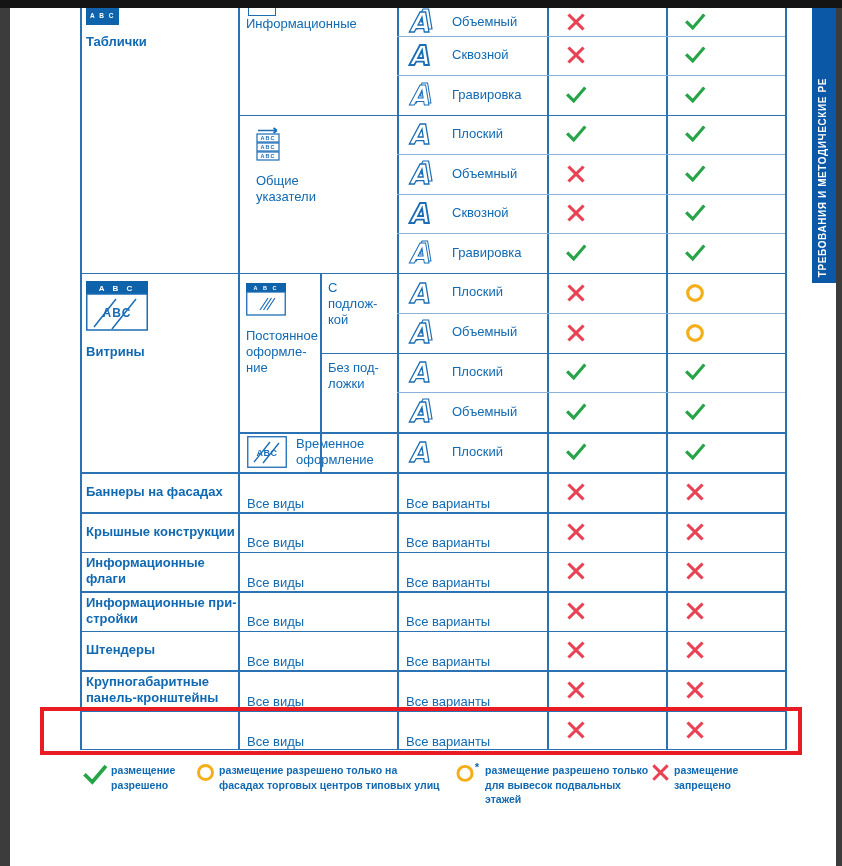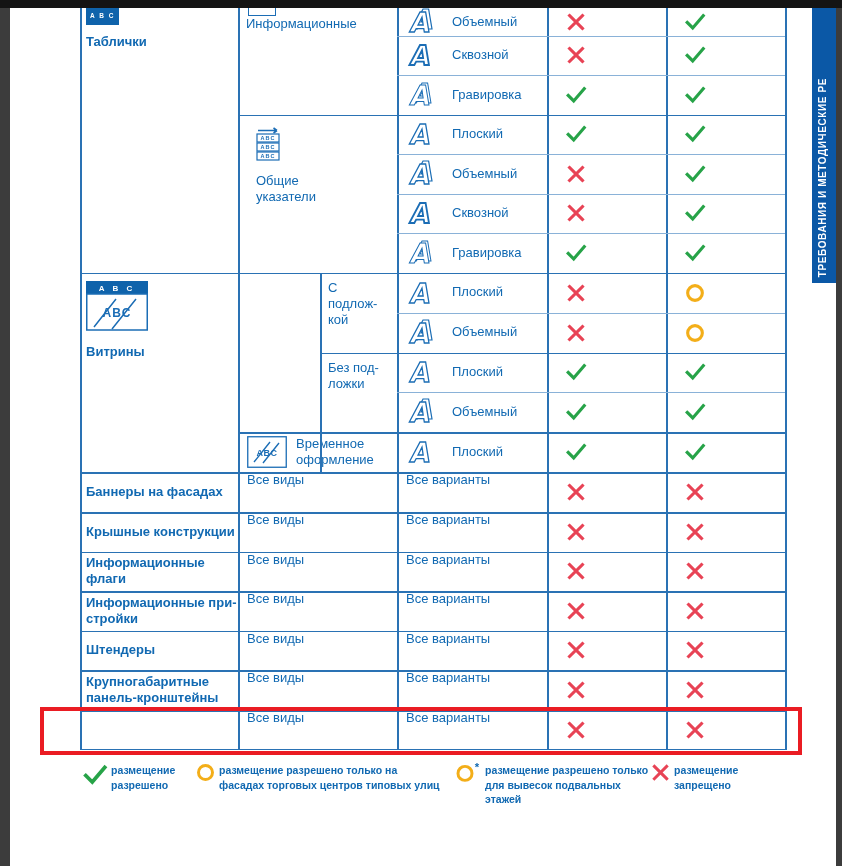--- a/index.html
+++ b/index.html
@@ -25,21 +25,21 @@
   .cell{position:absolute;box-sizing:border-box;color:#1169b2;font-size:13px;line-height:1.25;}
   .lbl-bold{font-weight:bold;}
   .vline,.hline{position:absolute;background:#2a72b4;}
   .hline.light{background:#8ab2d8;}
   .cat-stack{padding-left:6px;}
   .cat-center{height:100%;display:flex;align-items:center;padding-left:6px;box-sizing:border-box;}
   .sub-stack{padding-left:8px;}
   .style-cell{height:100%;display:flex;align-items:center;padding-left:8px;box-sizing:border-box;}
   .style-cell .slabel{margin-left:13px;}
   .mark-cell{height:100%;display:flex;align-items:center;padding-left:18px;box-sizing:border-box;}
-  .text-cell{height:100%;display:flex;align-items:flex-start;padding-left:9px;box-sizing:border-box;}
+  .text-cell{height:100%;display:flex;align-items:flex-end;padding-left:9px;box-sizing:border-box;}
   .inline-cell{height:100%;display:flex;align-items:center;padding-left:9px;box-sizing:border-box;}
   .inline-cell .slabel{margin-left:9px;width:90px;}
   
   #highlight-box{position:absolute;left:40px;top:707px;width:762px;height:48px;border:4px solid #ea1c23;box-sizing:border-box;z-index:50;}
   
   #legend{position:absolute;left:80px;top:762px;width:720px;height:40px;}
   .legend-item{position:absolute;display:flex;align-items:flex-start;}
   .legend-item .ltext{color:#1169b2;font-size:10.5px;font-weight:600;line-height:1.4;margin-left:3px;margin-top:1px;}
   
   #footer{position:absolute;left:0;top:800px;width:842px;height:60px;}
@@ -232,20 +232,28 @@
       </div>
     </div>
     <div class="cell" style="left: 0px; top: 264.5px; width: 158px; height: 199.5px;">
       <div class="cat-stack" style="padding-top:8px"><svg width="62" height="50" viewBox="0 0 62 50">
       <rect x="0" y="0" width="62" height="13" fill="#0f63ab"></rect>
       <text x="31" y="9.5" text-anchor="middle" font-size="8" font-weight="bold" fill="#ffffff" letter-spacing="3">A B C</text>
       <rect x="0.75" y="13" width="60.5" height="36" fill="#ffffff" stroke="#1b6db5" stroke-width="1.5"></rect>
       <text x="31" y="35.5" text-anchor="middle" font-size="12" font-weight="bold" fill="#1b6db5" letter-spacing="1">ABC</text>
       <path d="M8 46 L30 18 M26 48 L50 18" stroke="#1b6db5" stroke-width="1.5" fill="none"></path>
     </svg><div class="lbl-bold" style="margin-top:9px">Витрины</div></div>
+    </div>
+    <div class="cell" style="left: 158px; top: 264.5px; width: 82px; height: 159.5px;">
+      <div class="sub-stack" style="padding-top:10px"><svg width="40" height="33" viewBox="0 0 40 33">
+      <rect x="0" y="0" width="40" height="9" fill="#0f63ab"></rect>
+      <text x="20" y="6.5" text-anchor="middle" font-size="5.5" font-weight="bold" fill="#ffffff" letter-spacing="2">A B C</text>
+      <rect x="0.75" y="9" width="38.5" height="23" fill="#ffffff" stroke="#1b6db5" stroke-width="1.3"></rect>
+      <path d="M14 27 L22 15 M17.5 27 L25.5 15 M21 27 L29 15" stroke="#1b6db5" stroke-width="1.2" fill="none"></path>
+    </svg><div style="margin-top:8px;max-width:72px">Постоянное оформле- ние</div></div>
     </div>
     <div class="cell" style="left: 240px; top: 264.5px; width: 77px; height: 80px;">
       <div style="padding:7px 8px 0 8px">С подлож- кой</div>
     </div>
     <div class="cell" style="left: 240px; top: 344.5px; width: 77px; height: 79.5px;">
       <div style="padding:7px 8px 0 8px">Без под- ложки</div>
     </div>
     <div class="cell" style="left: 158px; top: 424px; width: 159px; height: 40px;">
       <div class="inline-cell">
         <svg width="40" height="32" viewBox="0 0 40 32">

